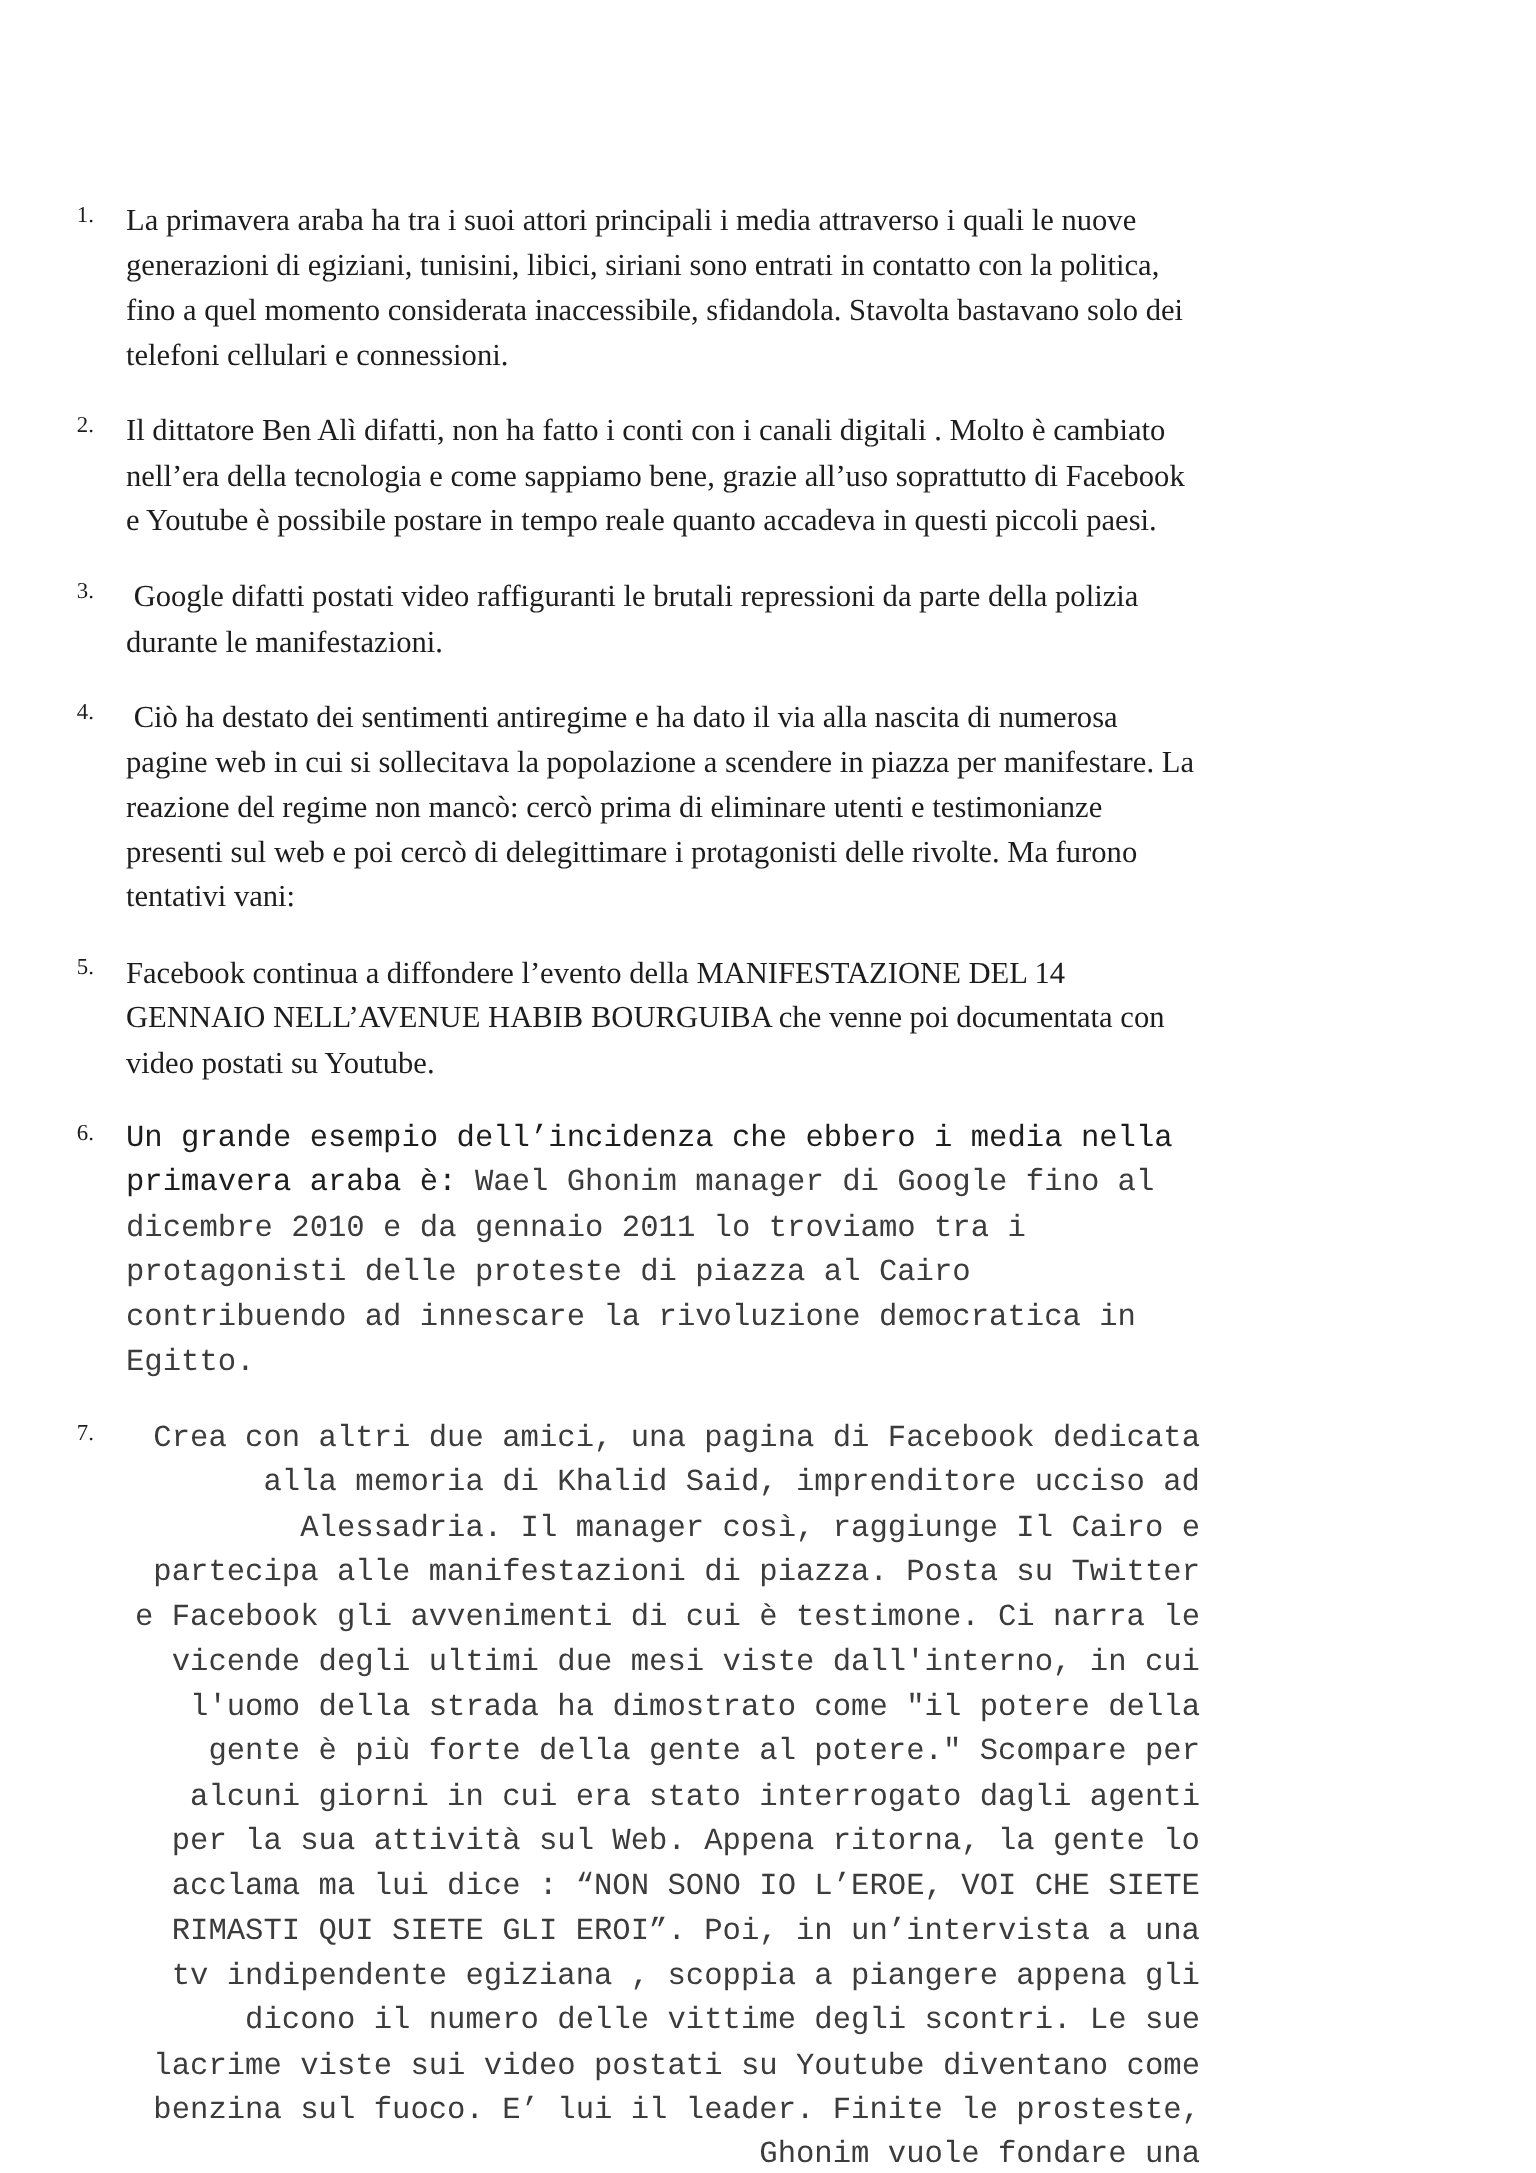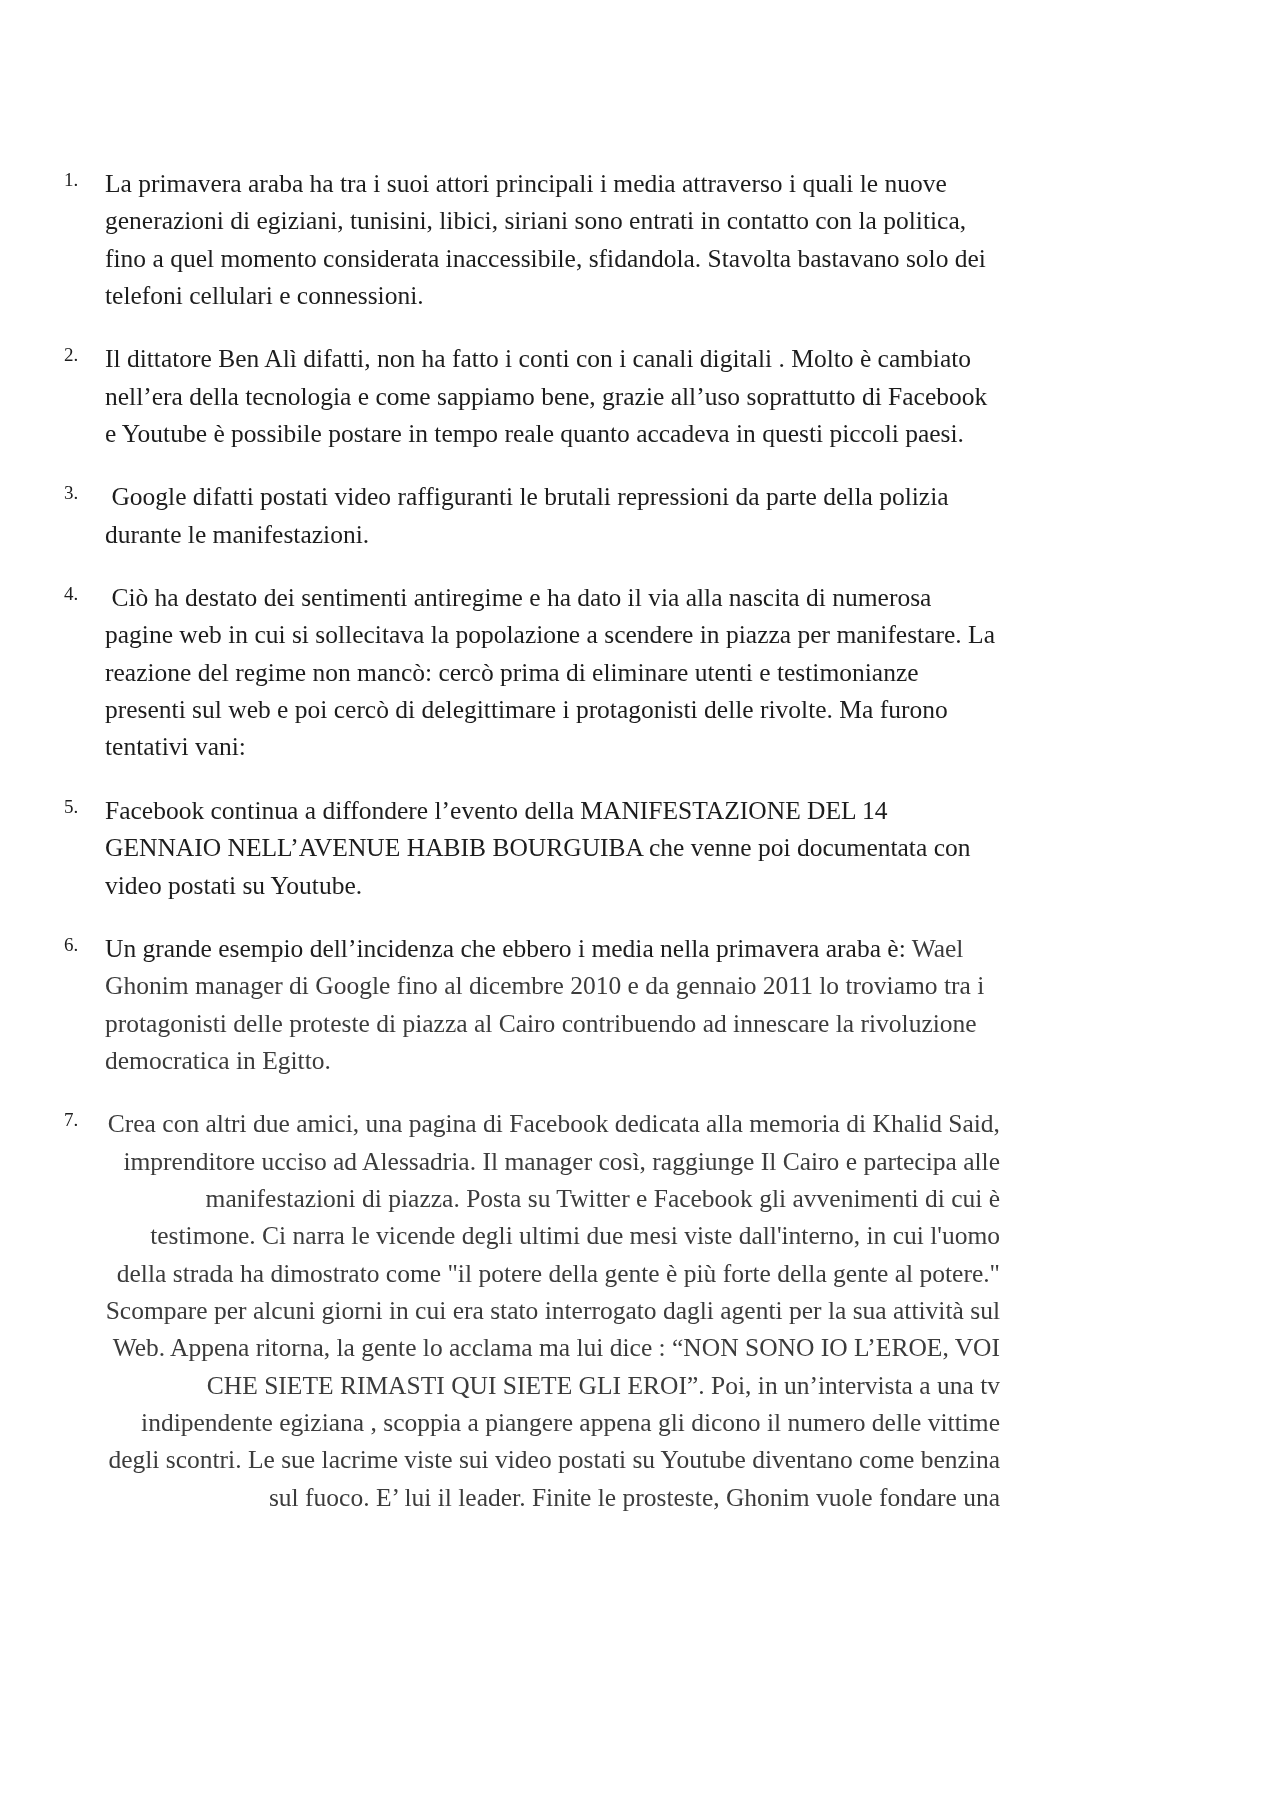--- a/index.html
+++ b/index.html
@@ -48,20 +48,21 @@
     left: 4px;
     top: 5px;
     font-size: 19px;
     line-height: 1;
     color: #1d1d1d;
     font-family: "Liberation Serif", "DejaVu Serif", serif;
   }
   
   ol.doc-list > li.muted {
     color: #3c3c3c;
+    font-family: Liberation Mono, monospace;
   }
   ol.doc-list > li .lead {
     color: #1d1d1d;
   }
   .item-text {
     display: inline;
   }
   
   .lead-space {
     white-space: pre-wrap;

